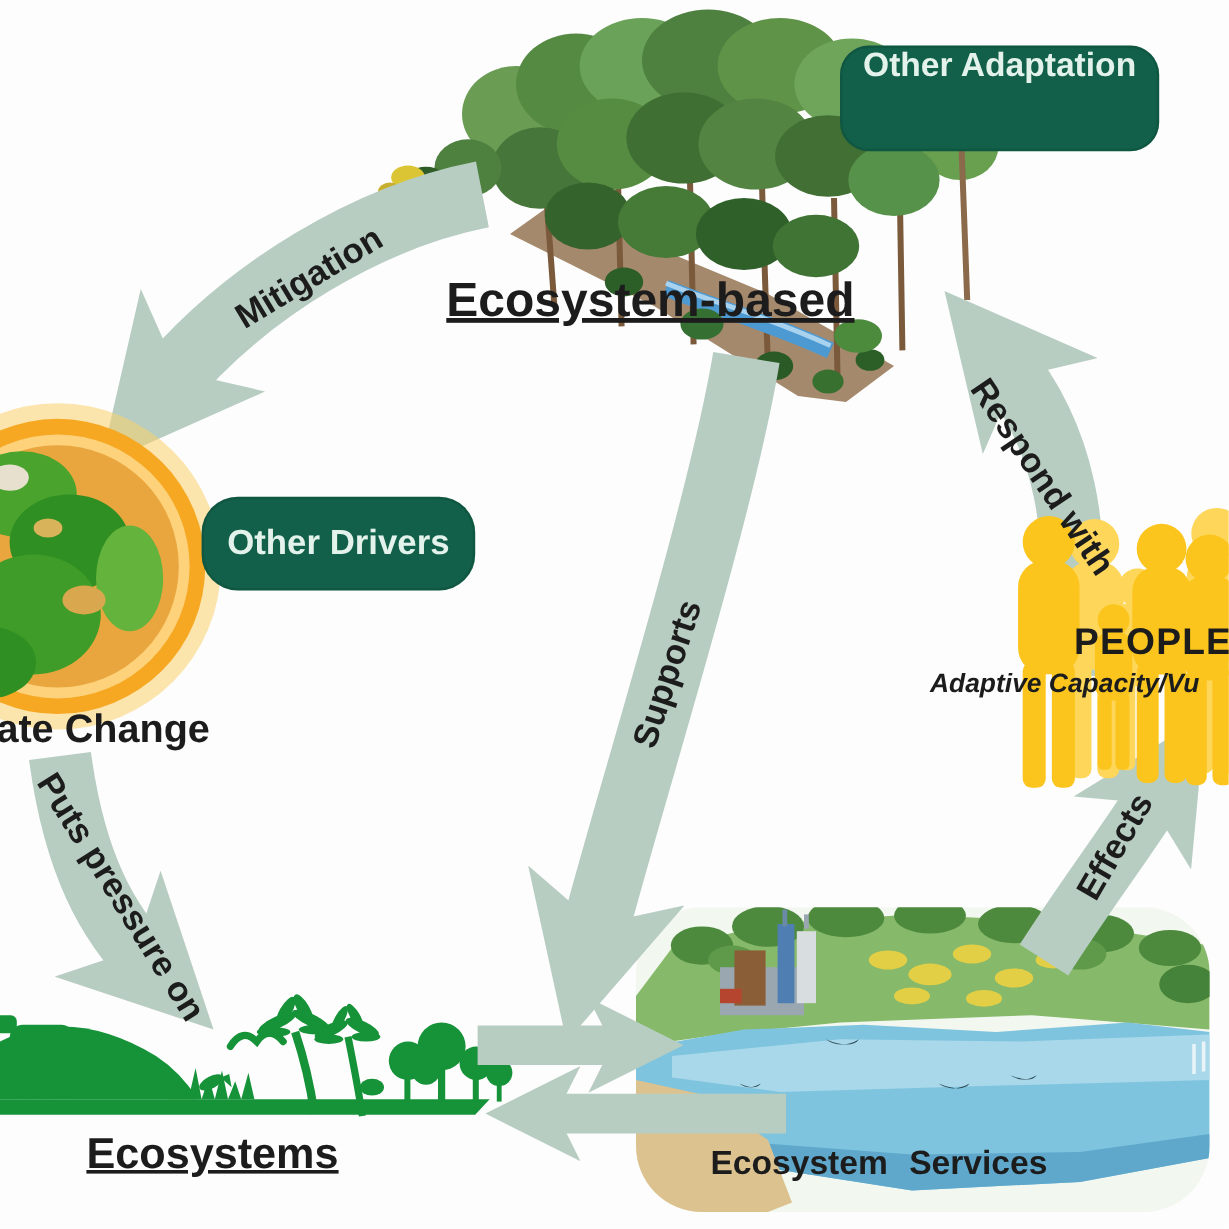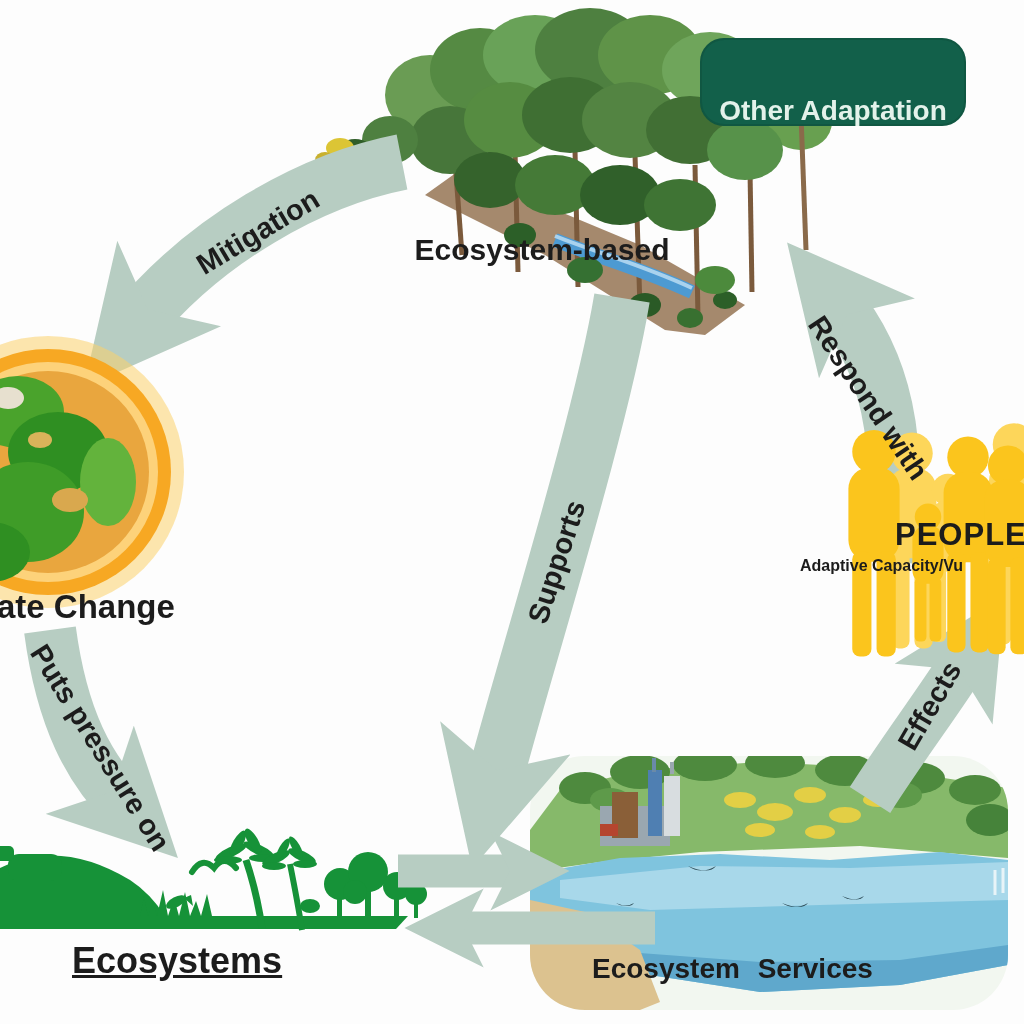--- a/index.html
+++ b/index.html
@@ -15,31 +15,31 @@
   .person{fill:var(--people);}
   .person-back{fill:var(--people-light);}
   .lbl{
     position:absolute; font-weight:bold; color:var(--ink);
     white-space:nowrap; z-index:30;
   }
   .ctr{transform:translate(-50%,-50%);}
   .badge{
     position:absolute; background:var(--badge); color:#e3f2ea;
     font-weight:bold; text-align:center; z-index:40;
-    display:flex; flex-direction:column; justify-content:flex-end;
+    display:flex; flex-direction:column; justify-content:flex-start;
     box-shadow:0 0 0 2px rgba(10,60,45,.25) inset;
   }
   #badge-oam{left:700px; top:38px; width:266px; height:88px; border-radius:24px; font-size:28px; line-height:31px;}
   #badge-od{left:168px; top:414px; width:228px; height:78px; border-radius:30px; font-size:29px; line-height:78px; display:block;}
-  #eba-label{left:542px; top:250px; text-align:center; font-size:30px; line-height:34px;}
+  #eba-label{left:542px; top:250px; text-align:center; font-size:40px; line-height:34px;text-decoration:underline;}
   #climate-label{left:-3px; top:588px; font-size:33px;}
   #ecosystems-label{left:72px; top:940px; font-size:36px;text-decoration:underline;}
   #es-label{left:592px; top:953px; font-size:28px; word-spacing:10px;}
   #people-label{left:895px; top:517px; font-size:31px; letter-spacing:1px;}
-  #adaptive-label{left:800px; top:557px; font-size:16px;}
+  #adaptive-label{left:775px; top:557px; font-size:22px;font-style:italic;}
   .arrow-lbl{font-size:29px;}
 </style>
 </head>
 <body>
 
 <div id="stage">
 
   <svg width="1024" height="1024" viewBox="0 0 1024 1024">
     <defs>
       <marker id="ah" viewBox="0 0 3 3" markerWidth="2.4" markerHeight="2.4" refX="1.2" refY="1.5" orient="auto" markerUnits="strokeWidth">
@@ -232,20 +232,21 @@
       <use href="#person" class="person" transform="translate(874,654) scale(1.28)"></use>
       <use href="#person" class="person" transform="translate(928,640) scale(0.78)"></use>
       <use href="#person" class="person" transform="translate(968,650) scale(1.22)"></use>
       <use href="#person" class="person" transform="translate(1008,652) scale(1.18)"></use>
     </g>
   </svg>
 
   <div id="badge-oam" class="badge">
     <span>Other Adaptation</span>
   </div>
+  <div id="badge-od" class="badge">Other Drivers</div>
 
   <div id="eba-label" class="lbl ctr" style="transform:translate(-50%,-50%);">
     <div>Ecosystem-based</div>
   </div>
   <div id="climate-label" class="lbl">ate Change</div>
   <div id="ecosystems-label" class="lbl">Ecosystems</div>
   <div id="es-label" class="lbl">Ecosystem Services</div>
   <div id="people-label" class="lbl">PEOPLE</div>
   <div id="adaptive-label" class="lbl">Adaptive Capacity/Vu</div>
 

